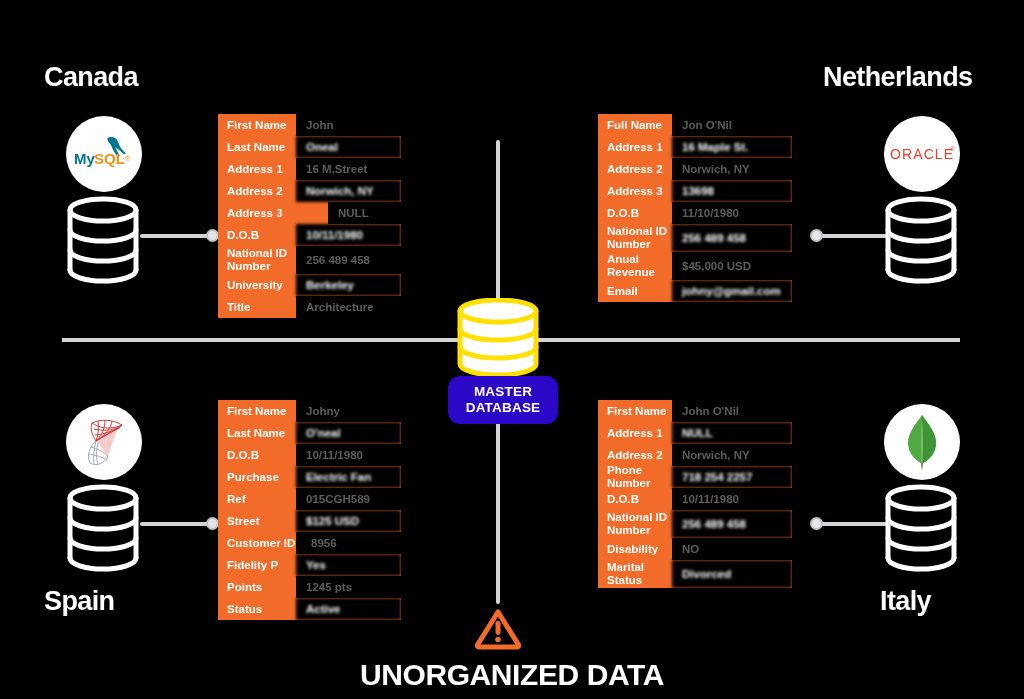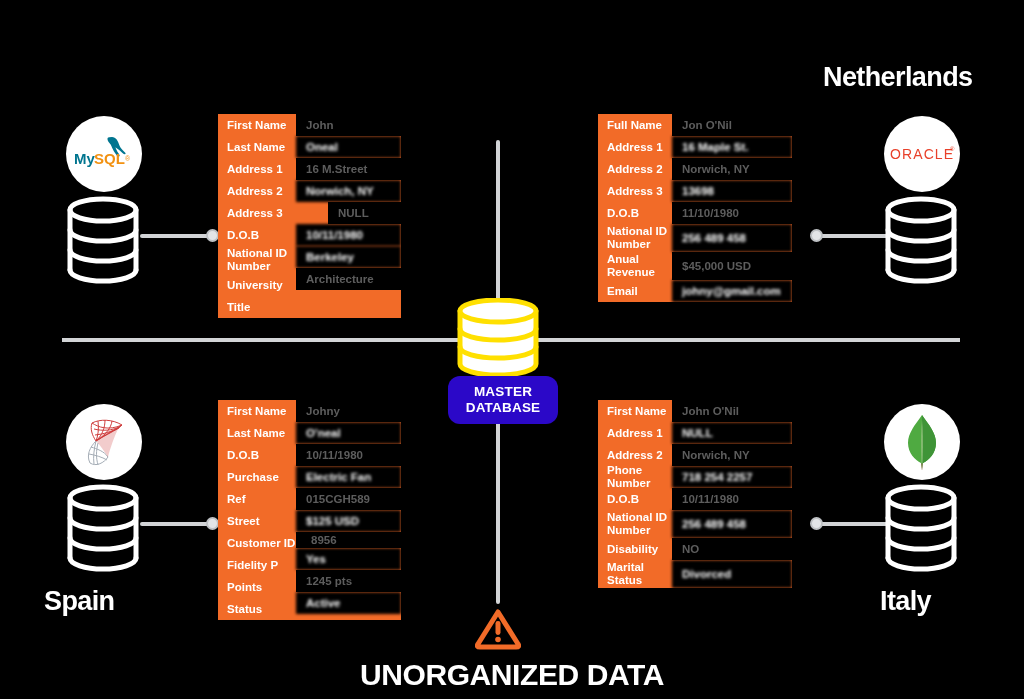--- a/index.html
+++ b/index.html
@@ -129,20 +129,21 @@
   <div class="line-h lnk-canada"></div>
   <div class="line-h lnk-spain"></div>
   <div class="line-h lnk-neth"></div>
   <div class="line-h lnk-italy"></div>
 
   <div class="dot dot-canada"></div>
   <div class="dot dot-spain"></div>
   <div class="dot dot-neth"></div>
   <div class="dot dot-italy"></div>
 
+  <div class="country c-canada">Canada</div>
   <div class="country c-netherlands">Netherlands</div>
   <div class="country c-spain">Spain</div>
   <div class="country c-italy">Italy</div>
 
   <div class="logo-circle lc-mysql">
     <svg width="64" height="46" viewBox="0 0 64 46">
       <path d="M40 6c2 0 3.4 .9 4.7 2.6 1.6 2.2 2 4.3 3.1 6.6 1 2.1 2.6 3.6 4.2 5.2 .6 .6 1.6 1.3 1.6 2.2 0 .5-.4 .7-.9 .6-1-.2-1.7-.9-2.5-1.5-1.5-1.2-2.8-2.6-4.4-3.7-.8-.5-1.6-1.1-2.3-1.8 .5 2 1.5 3.7 2.6 5.5 .4 .7 1.5 2 1.5 2.8 0 1-.7 1.3-1.5 1-1-.4-1.6-1.4-2.2-2.2-1.5-2-2.7-4.3-3.8-6.6-.5-1-.7-2.1-1.3-3-.9-1.5-2.3-2.6-3-4.3-.3-.7-.5-1.6-.2-2.3 .3-.6 .9-.8 1.6-.8z" fill="#00758f"></path>
       <path d="M38.2 9.4c-.4 0-.7 0-1 .1 .4 .8 1.1 1.4 1.6 2.1 .4 .6 .7 1.2 1.1 1.8l.3-.2c-.4-.6-.5-1.5-.9-2.1-.3-.5-.6-1-.9-1.4l-.2-.3z" fill="#00758f"></path>
       <text x="2" y="33" font-family="Liberation Sans, sans-serif" font-size="15" font-weight="bold" fill="#00758f">My</text>
       <text x="22" y="33" font-family="Liberation Sans, sans-serif" font-size="15" font-weight="bold" fill="#f29111">SQL</text>
@@ -257,20 +258,21 @@
         <div class="lrow" style="height: 22px;">University</div>
         <div class="lrow" style="height: 22px;">Title</div>
       </div>
     <div class="values">
         <div class="vrow light" style="height: 22px;">John</div>
         <div class="vrow dark blur" style="height: 22px;">Oneal</div>
         <div class="vrow light" style="height: 22px;">16 M.Street</div>
         <div class="vrow dark blur" style="height: 22px;">Norwich, NY</div>
         <div class="vrow light" style="height: 22px; margin-left: 32px;">NULL</div>
         <div class="vrow dark blur" style="height: 22px;">10/11/1980</div>
+        <div class="vrow light" style="height: 28px;">256 489 458</div>
         <div class="vrow dark blur" style="height: 22px;">Berkeley</div>
         <div class="vrow light" style="height: 22px;">Architecture</div>
       </div>
   </div>
   <div class="rec rec-neth">
     <div class="labels">
         <div class="lrow" style="height: 22px;">Full Name</div>
         <div class="lrow" style="height: 22px;">Address 1</div>
         <div class="lrow" style="height: 22px;">Address 2</div>
         <div class="lrow" style="height: 22px;">Address 3</div>
@@ -303,21 +305,21 @@
         <div class="lrow" style="height: 22px;">Points</div>
         <div class="lrow" style="height: 22px;">Status</div>
       </div>
     <div class="values">
         <div class="vrow light" style="height: 22px;">Johny</div>
         <div class="vrow dark blur" style="height: 22px;">O'neal</div>
         <div class="vrow light" style="height: 22px;">10/11/1980</div>
         <div class="vrow dark blur" style="height: 22px;">Electric Fan</div>
         <div class="vrow light" style="height: 22px;">015CGH589</div>
         <div class="vrow dark blur" style="height: 22px;">$125 USD</div>
-        <div class="vrow light" style="height: 16px; padding-left: 15px;">8956</div>
+        <div class="vrow light" style="height: 22px; padding-left: 15px;">8956</div>
         <div class="vrow dark blur" style="height: 22px;">Yes</div>
         <div class="vrow light" style="height: 22px;">1245 pts</div>
         <div class="vrow dark blur" style="height: 22px;">Active</div>
       </div>
   </div>
   <div class="rec rec-italy">
     <div class="labels">
         <div class="lrow" style="height: 22px;">First Name</div>
         <div class="lrow" style="height: 22px;">Address 1</div>
         <div class="lrow" style="height: 22px;">Address 2</div>

